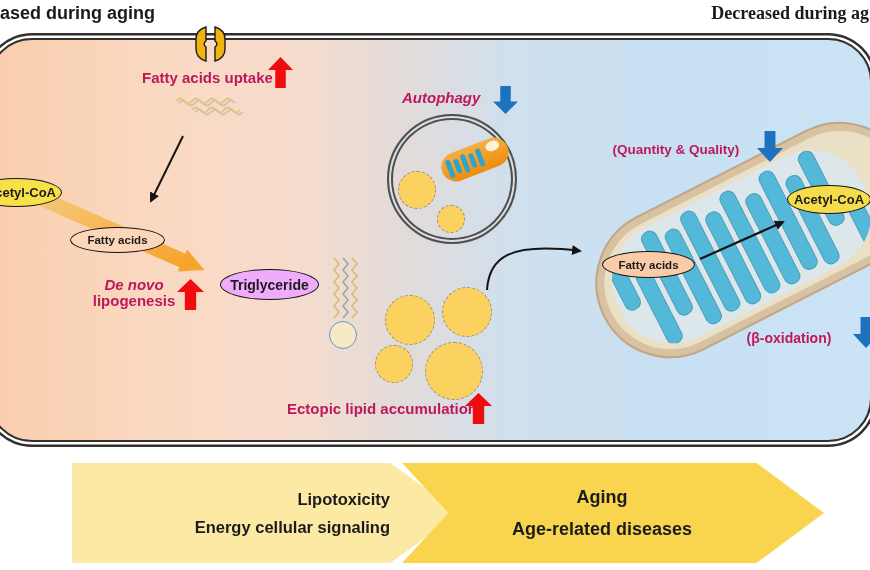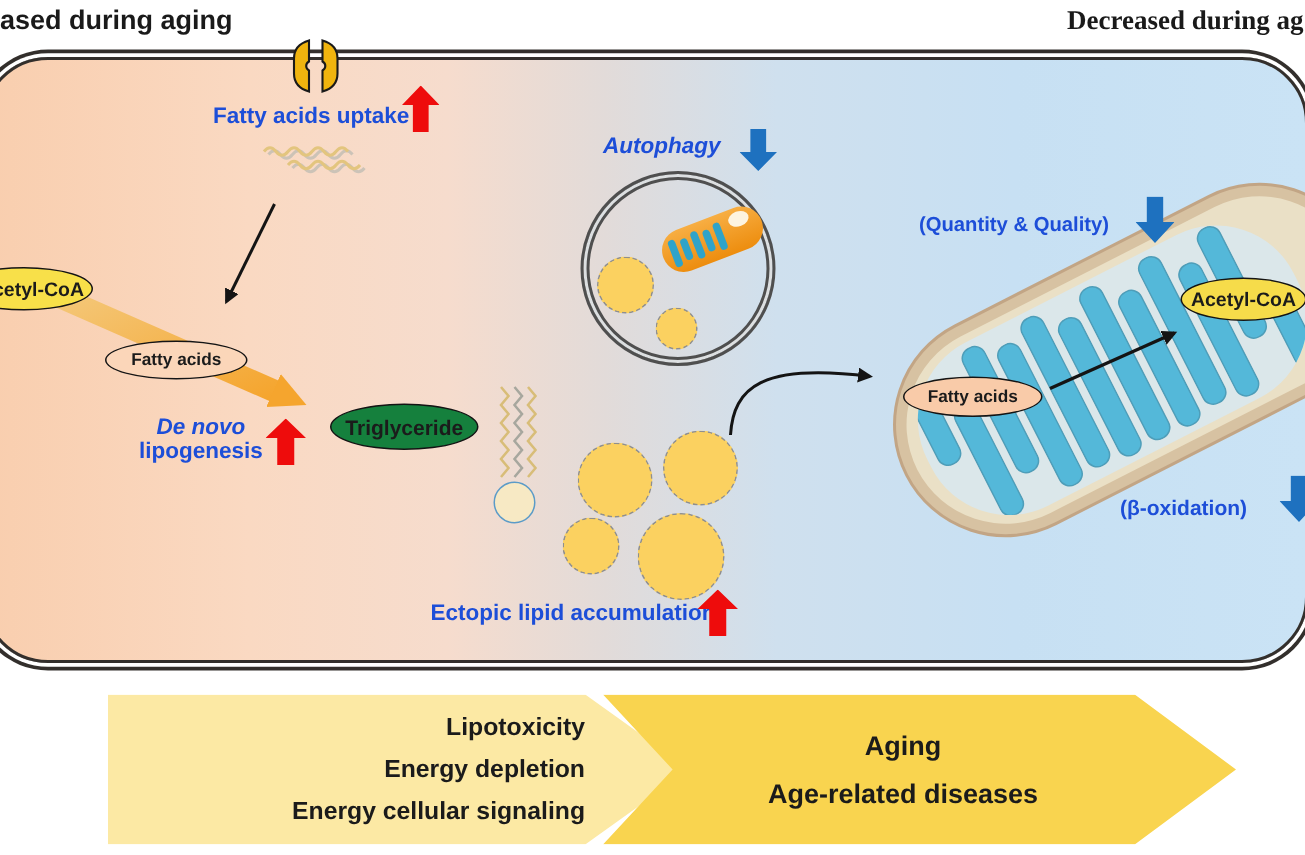--- a/index.html
+++ b/index.html
@@ -56,26 +56,26 @@
   
   svg.overlay{position:absolute;left:0;top:0;z-index:2;}
 
   
   .node{position:absolute;z-index:3;border:1.6px solid #141414;border-radius:50%;
         display:flex;align-items:center;justify-content:center;font-weight:700;
         box-sizing:border-box;white-space:nowrap;}
   .n-acetyl-left{left:-30px;top:178px;width:92px;height:29px;background:#F8E049;font-size:13px;
         justify-content:flex-end;padding-right:5px;}
   .n-fatty-left{left:70px;top:227px;width:95px;height:26px;background:#FBD6B9;font-size:11.5px;}
-  .n-trig{left:220px;top:269px;width:99px;height:31px;background:#15803d;font-size:14px;}
+  .n-trig{left:220px;top:269px;width:99px;height:31px;background:#f0abfc;font-size:14px;}
   .n-fatty-mito{left:602px;top:251px;width:93px;height:27px;background:#F9CBA9;font-size:11.5px;}
   .n-acetyl-mito{left:787px;top:185px;width:84px;height:29px;background:#F6DC4A;font-size:13px;}
 
   
-  .lbl{position:absolute;z-index:4;font-weight:700;color:#1d4ed8;white-space:nowrap;}
+  .lbl{position:absolute;z-index:4;font-weight:700;color:#be185d;white-space:nowrap;}
   .lbl .ital{font-style:italic;}
   .two-line{text-align:center;white-space:normal;line-height:15px;}
 
   
   .blockarrow{position:absolute;z-index:4;}
   .up-red{background:#EE0C0C;clip-path:polygon(50% 0,100% 42%,71% 42%,71% 100%,29% 100%,29% 42%,0 42%);}
   .down-blue{background:#1E71BF;clip-path:polygon(29% 0,71% 0,71% 55%,100% 55%,50% 100%,0 55%,29% 55%);}
 
   
   .banner1{position:absolute;left:72px;top:463px;width:388px;height:100px;background:#FCE9A4;
@@ -195,19 +195,18 @@
 <div class="blockarrow down-blue" style="left:757px;top:131px;width:26px;height:31px;"></div>
 
 <div class="lbl two-line" style="left:718px;top:313px;width:142px;font-size:14px;line-height:17px;"><br><span>(β-oxidation)</span></div>
 <div class="blockarrow down-blue" style="left:853px;top:317px;width:26px;height:31px;"></div>
 
 <div class="lbl" style="left:287px;top:400px;font-size:15px;">Ectopic lipid accumulation</div>
 <div class="blockarrow up-red" style="left:465px;top:393px;width:27px;height:31px;"></div>
 
 <div class="banner1">
   <div>Lipotoxicity</div>
-  <div>Energy depletion</div>
   <div>Energy cellular signaling</div>
 </div>
 <div class="banner2">
   <div>Aging</div>
   <div>Age-related diseases</div>
 </div>
 
 </body></html>

